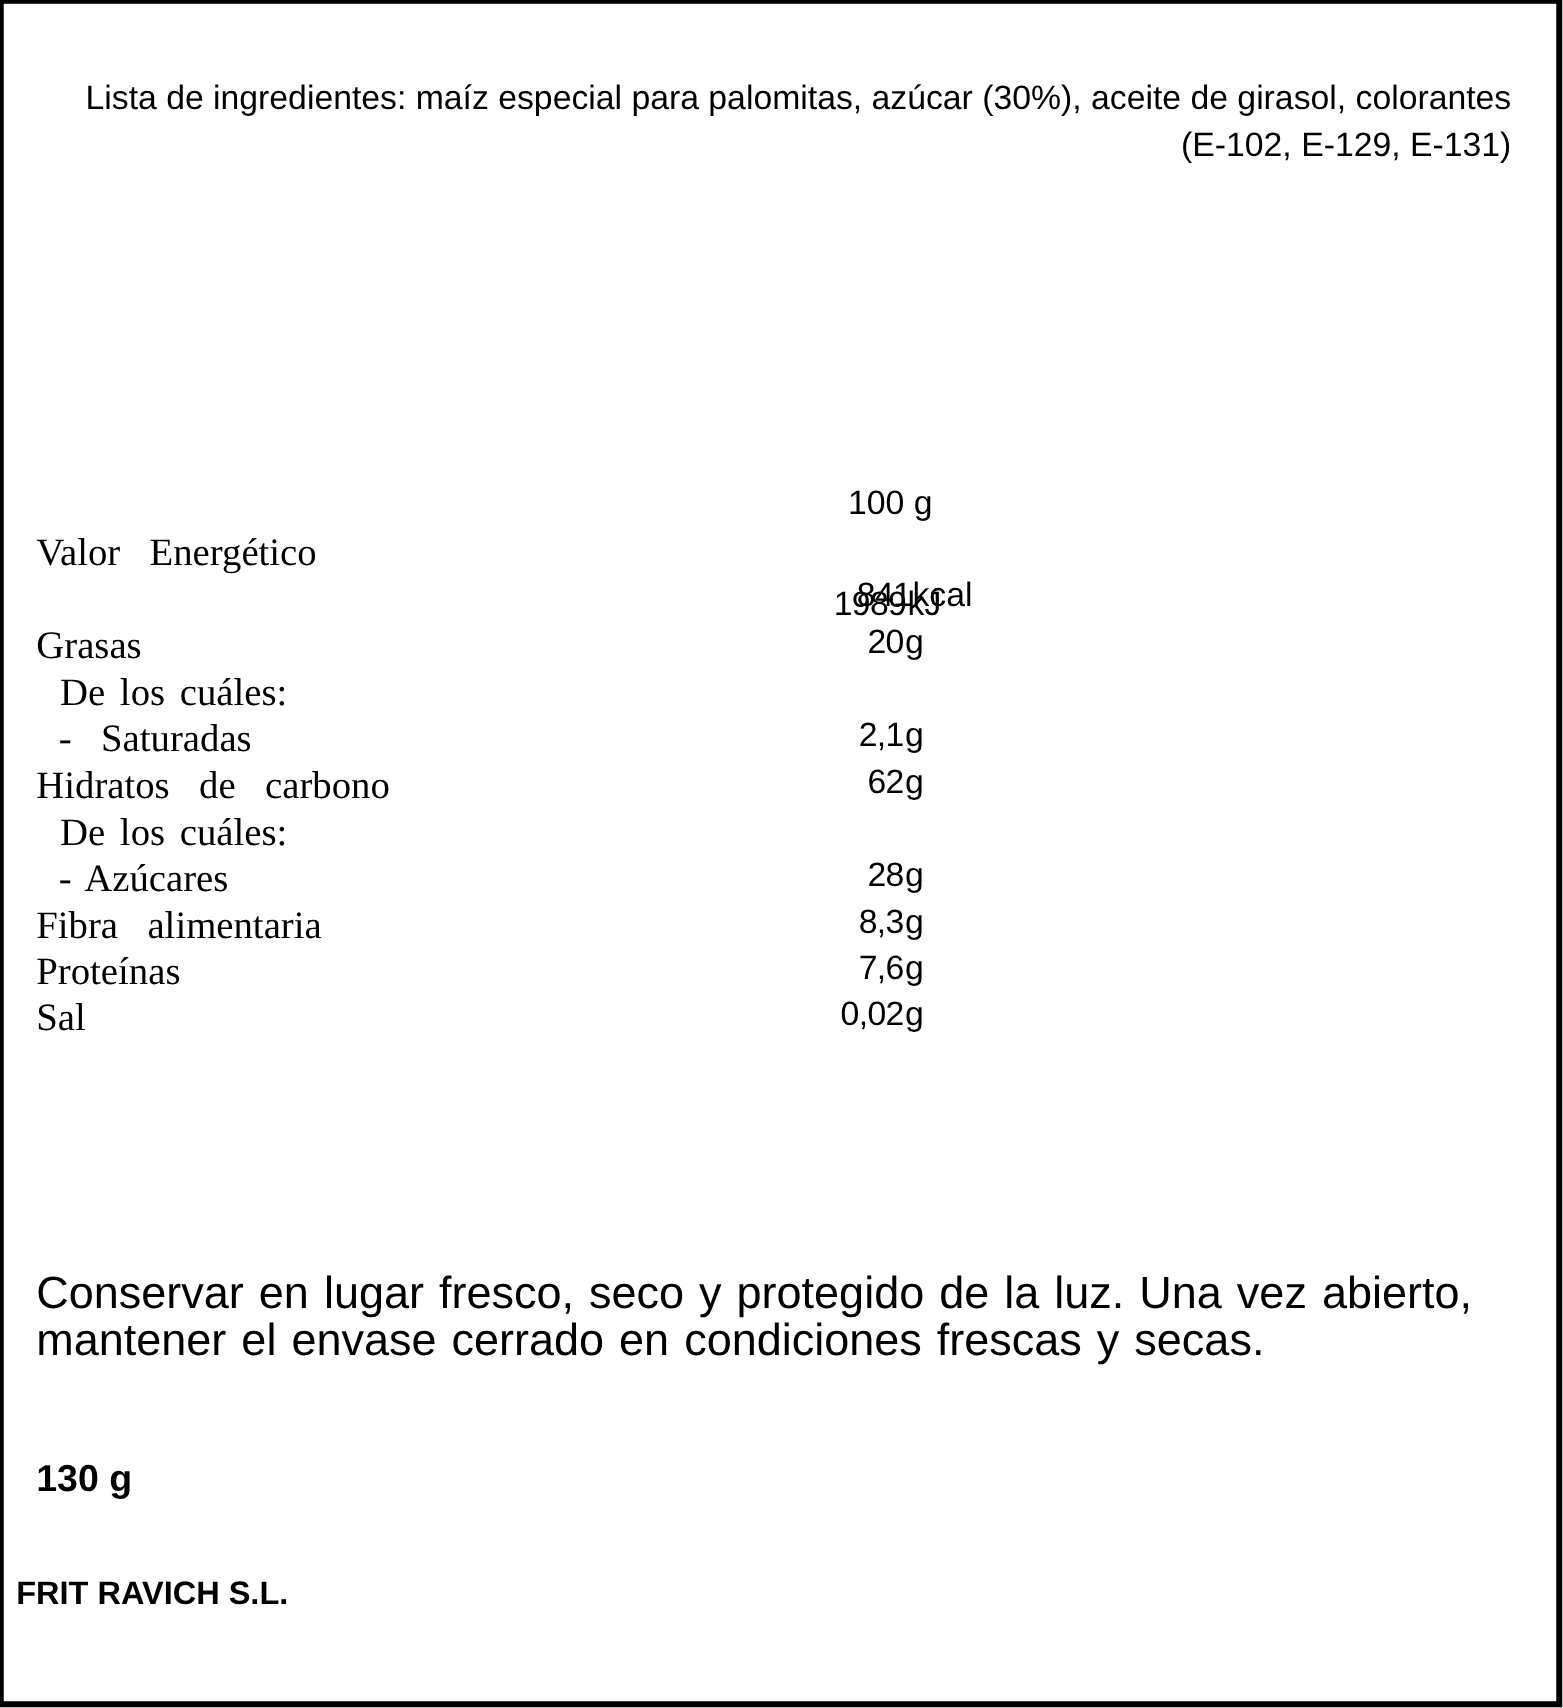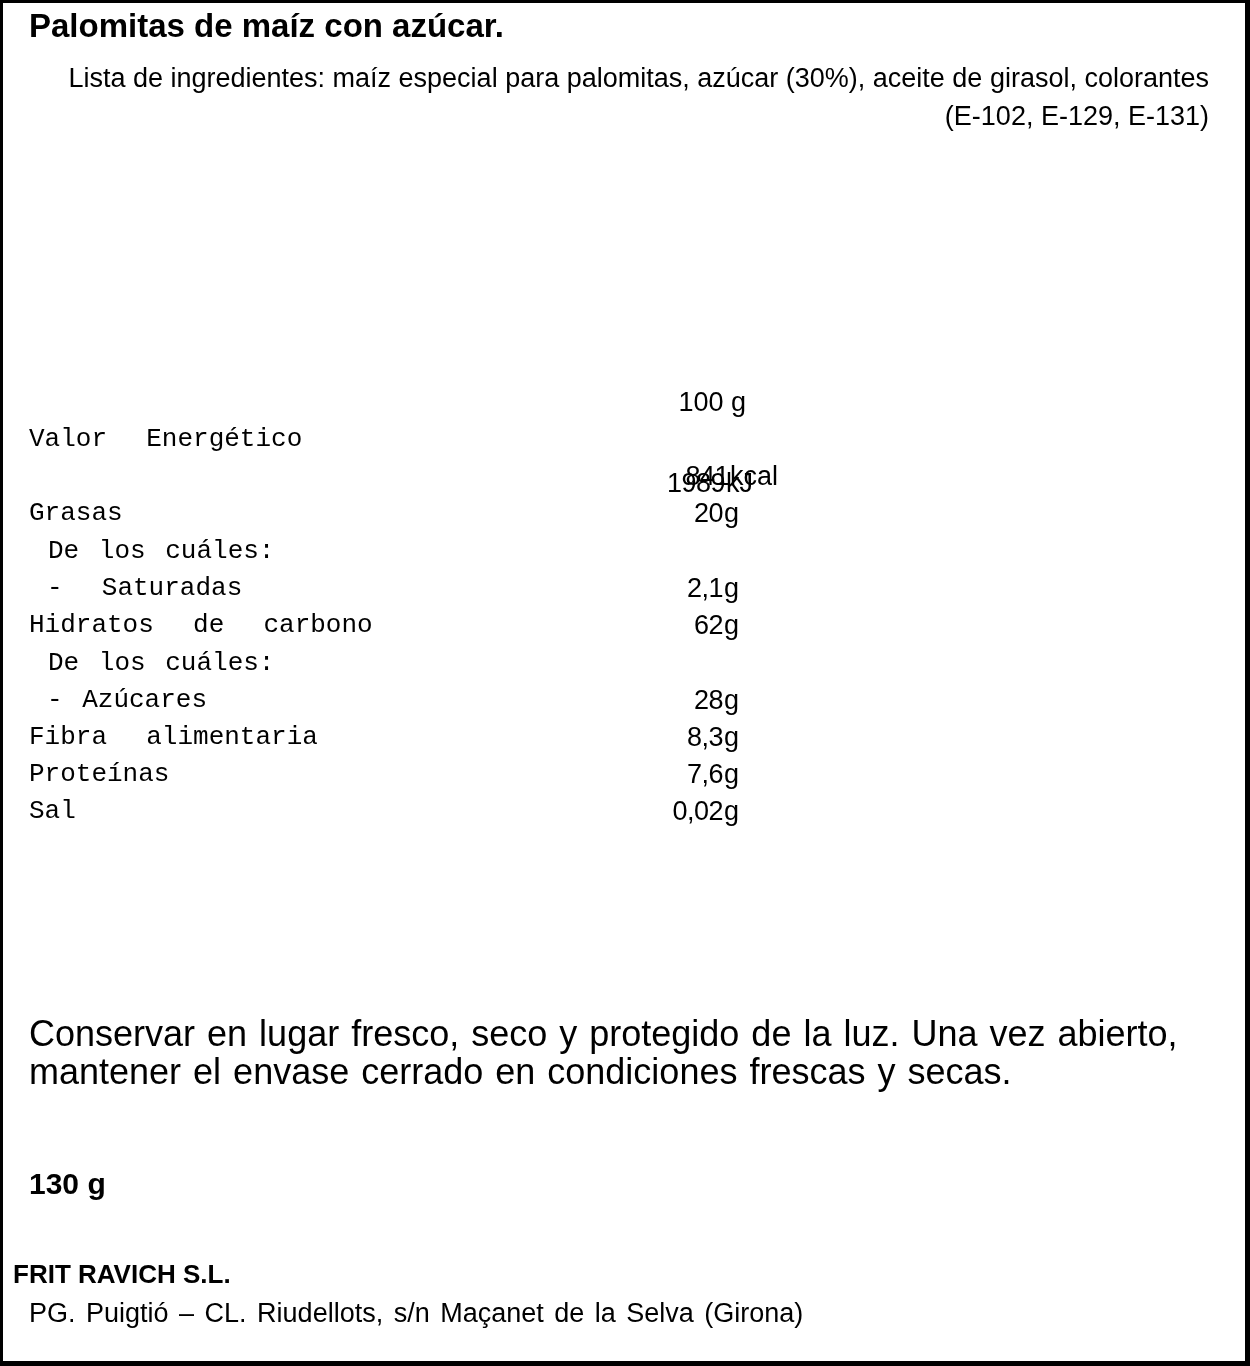--- a/index.html
+++ b/index.html
@@ -17,36 +17,35 @@
     .txt {
       position: absolute;
       font-family: "Liberation Sans", sans-serif;
       color: #000;
       white-space: nowrap;
       font-stretch: condensed;
     }
     .title { left: 26px; top: 4px; font-size: 33px; font-weight: bold; }
     .ingredients { left: 26px; top: 56px; font-size: 27px; line-height: 38px; white-space: normal; width: 1180px; text-align: right; }
     .nut-row { position: absolute; left: 0; width: 1250px; height: 37px; }
-    .nut-label { position: absolute; left: 26px; font-family: Liberation Mono, monospace; font-size: 26px; white-space: pre; color: #000; word-spacing: 4px; }
+    .nut-label { position: absolute; left: 26px; font-family: Liberation Serif, serif; font-size: 31px; white-space: pre; color: #000; word-spacing: 4px; }
     .nut-label.sub { left: 45px; }
     .nut-label.subsub { left: 44px; }
     .nut-value { position: absolute; right: 514px; font-family: "Liberation Sans", sans-serif; font-size: 27px; white-space: nowrap; color: #000; }
     .nut-value .num { letter-spacing: -0.5px; }
     .nut-value .unit { margin-left: 1px; }
     .storage { left: 26px; top: 1012px; font-size: 36px; line-height: 38px; white-space: normal; width: 1190px; word-spacing: 2px; }
     .net { left: 26px; top: 1164px; font-size: 30px; font-weight: bold; text-align: right; }
     .company { left: 10px; top: 1256px; font-size: 26px; font-weight: bold; }
     .address { left: 26px; top: 1295px; font-size: 27px; word-spacing: 3px; }
   </style>
 </head>
 <body>
 
 <div class="frame">
-  <div class="txt title">Palomitas de maíz con azúcar.</div>
   <div class="txt ingredients">Lista de ingredientes: maíz especial para palomitas, azúcar (30%), aceite de girasol, colorantes (E-102, E-129, E-131)</div>
 
   <div>
     <div class="nut-row" style="top:384px;">
       <span class="nut-value" style="right:507px;">100 g</span>
     </div>
 
     <div class="nut-row" style="top:421px;">
       <span class="nut-label">Valor  Energético</span>
       <span class="nut-value" style="right:500px;margin-top:44px;"><span class="num">1989</span><span class="unit">kJ</span></span>
@@ -96,14 +95,13 @@
 
     <div class="nut-row" style="top:793px;">
       <span class="nut-label">Sal</span>
       <span class="nut-value"><span class="num">0,02</span><span class="unit">g</span></span>
     </div>
   </div>
 
   <div class="txt storage">Conservar en lugar fresco, seco y protegido de la luz. Una vez abierto, mantener el envase cerrado en condiciones frescas y secas.</div>
   <div class="txt net">130 g</div>
   <div class="txt company">FRIT RAVICH S.L.</div>
-  <div class="txt address">PG.  Puigtió – CL. Riudellots, s/n Maçanet de la Selva (Girona)</div>
 </div>
 
 </body></html>

